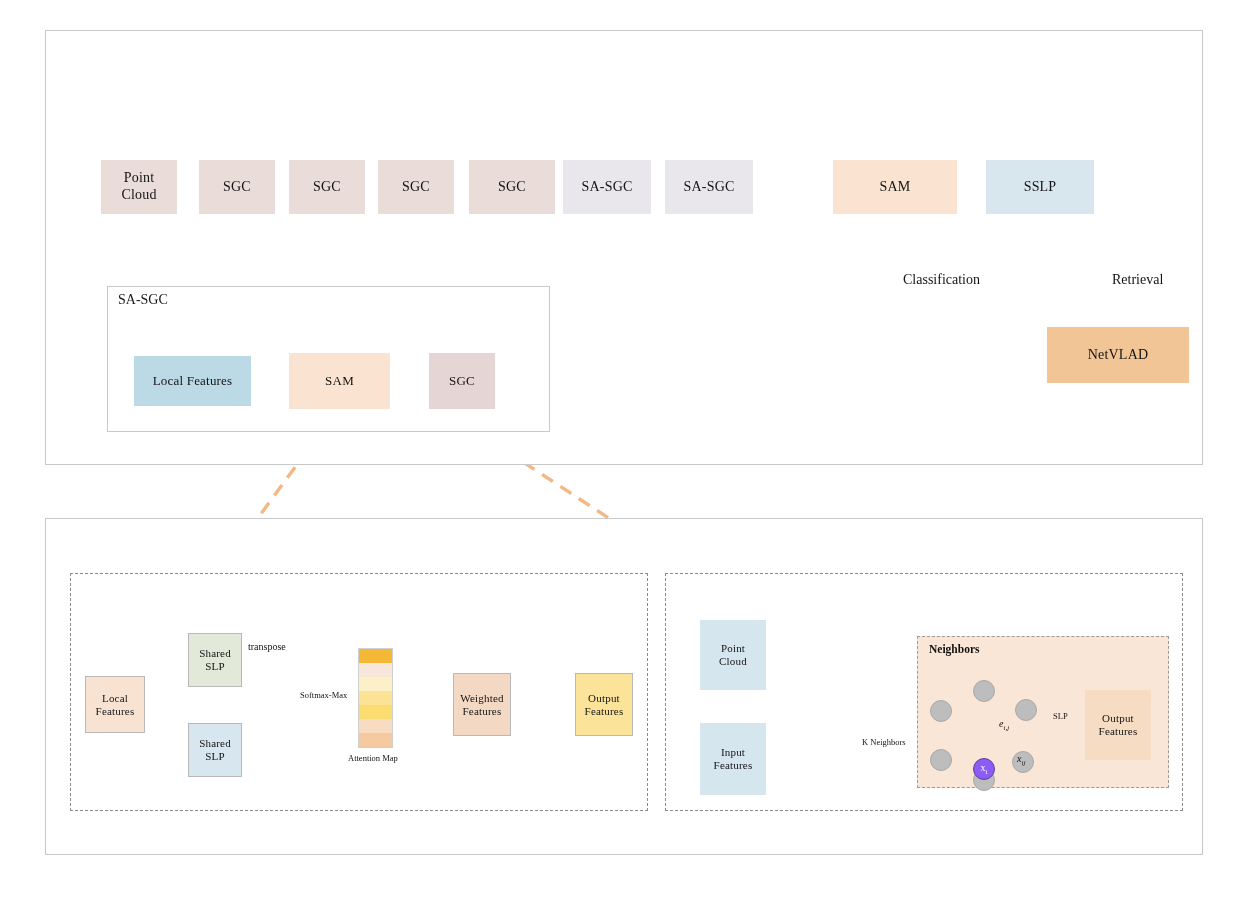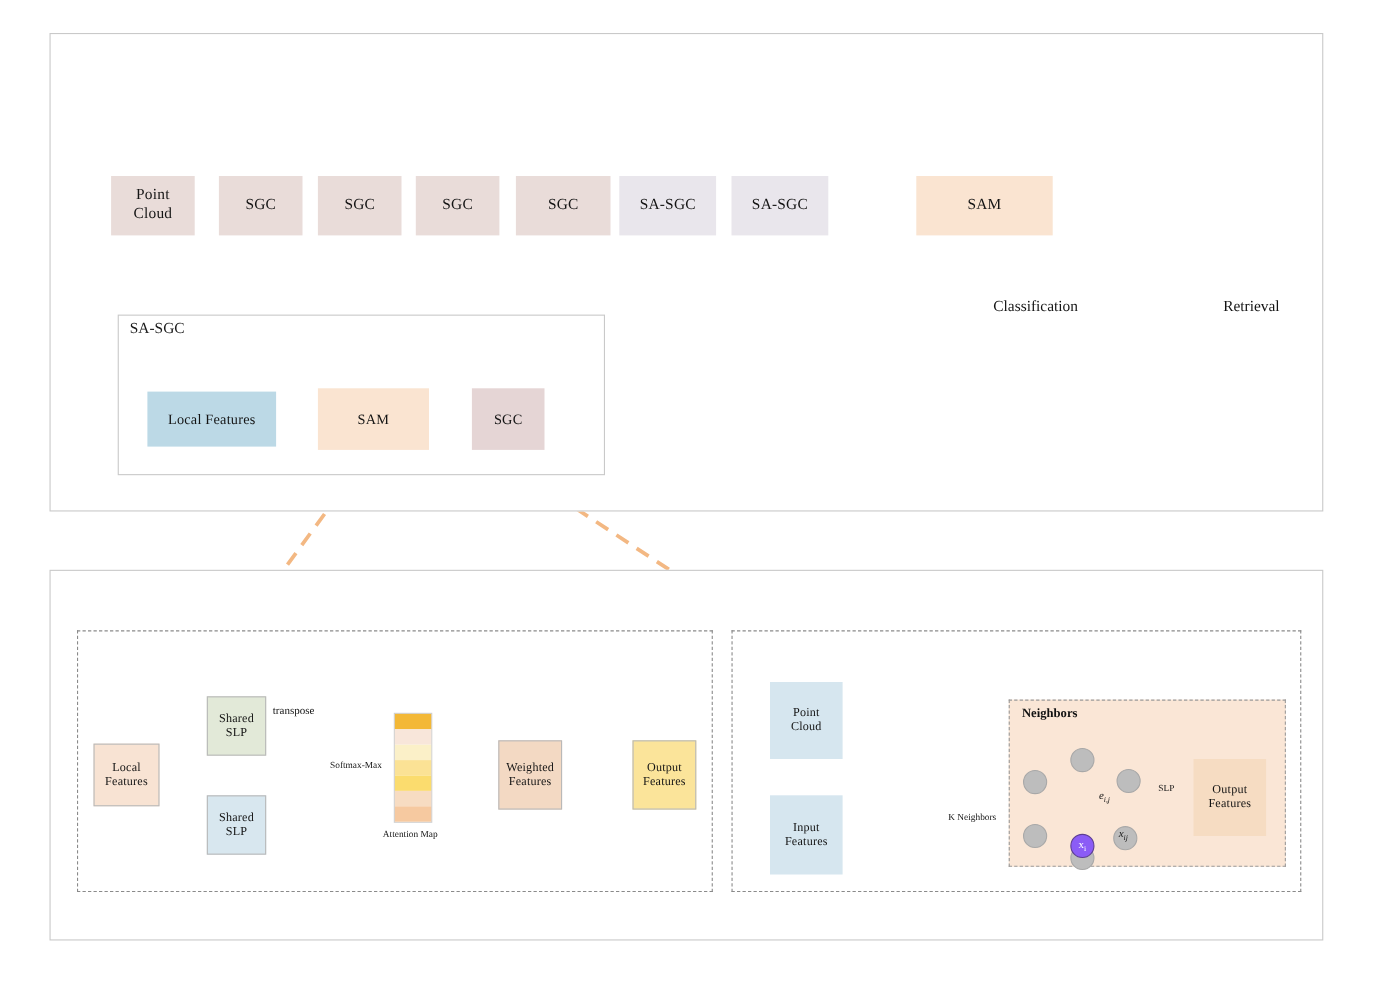--- a/index.html
+++ b/index.html
@@ -258,24 +258,30 @@
   </div>
   <div class="node" style="left:563px;top:160px;width:88px;height:54px;background:#e9e6ec;font-size:14px;">
     <span>SA-SGC</span>
   </div>
   <div class="node" style="left:665px;top:160px;width:88px;height:54px;background:#e9e6ec;font-size:14px;">
     <span>SA-SGC</span>
   </div>
   <div class="node" style="left:833px;top:160px;width:124px;height:54px;background:#fae4d1;font-size:14px;">
     <span>SAM</span>
   </div>
+  <div class="node" style="left:986px;top:160px;width:108px;height:54px;background:#d8e6ee;font-size:14px;">
+    <span>SSLP</span>
+  </div>
 
   <div class="tlabel big" style="left:903px;top:272px;">Classification</div>
   <div class="tlabel big" style="left:1112px;top:272px;">Retrieval</div>
 
+  <div class="node" style="left:1047px;top:327px;width:142px;height:56px;background:#f2c596;font-size:14px;">
+    <span>NetVLAD</span>
+  </div>
 
   <div class="group-box" style="left:107px;top:286px;width:443px;height:146px;"></div>
   <div class="group-label" style="left:118px;top:292px;">SA-SGC</div>
 
   <div class="node" style="left:134px;top:356px;width:117px;height:50px;background:#bcd9e6;font-size:13px;">
     <span>Local Features</span>
   </div>
   <div class="node" style="left:289px;top:353px;width:101px;height:56px;background:#fae4d1;font-size:13px;">
     <span>SAM</span>
   </div>

